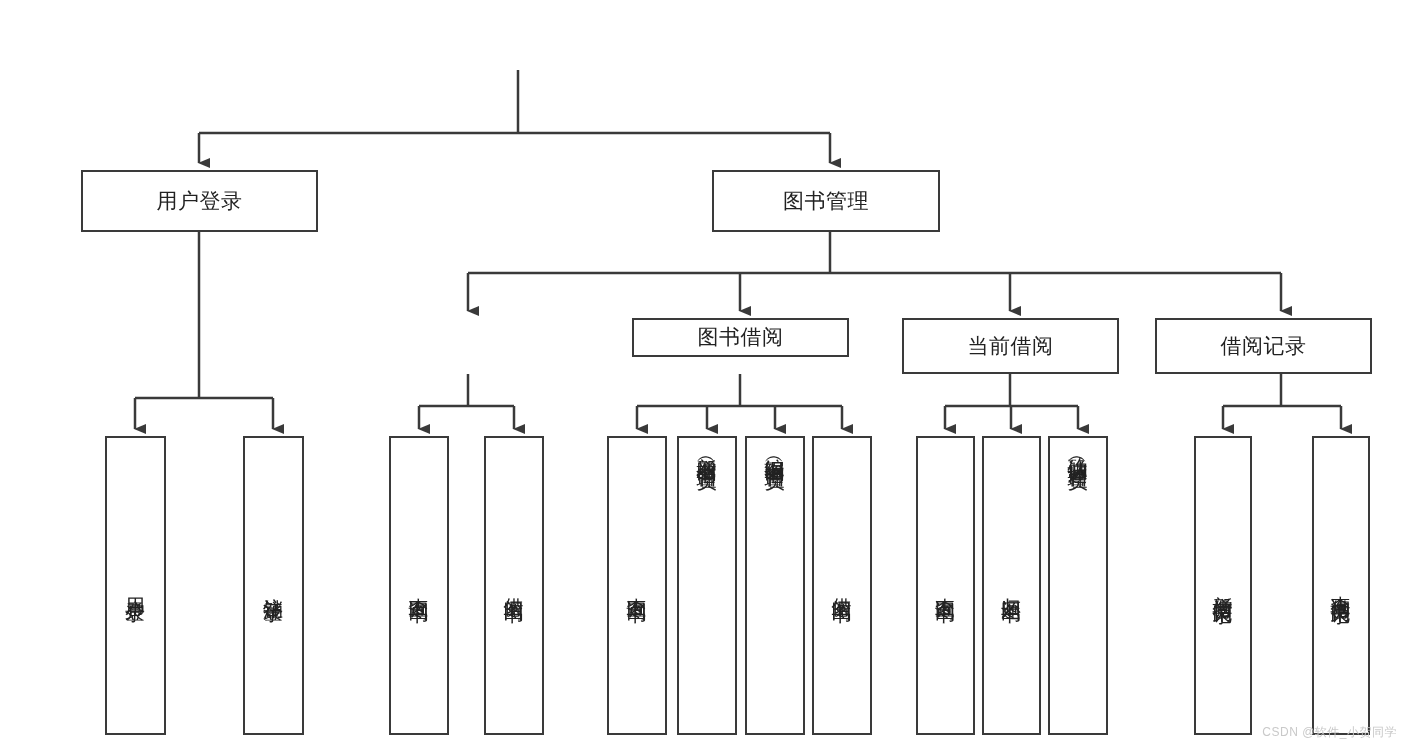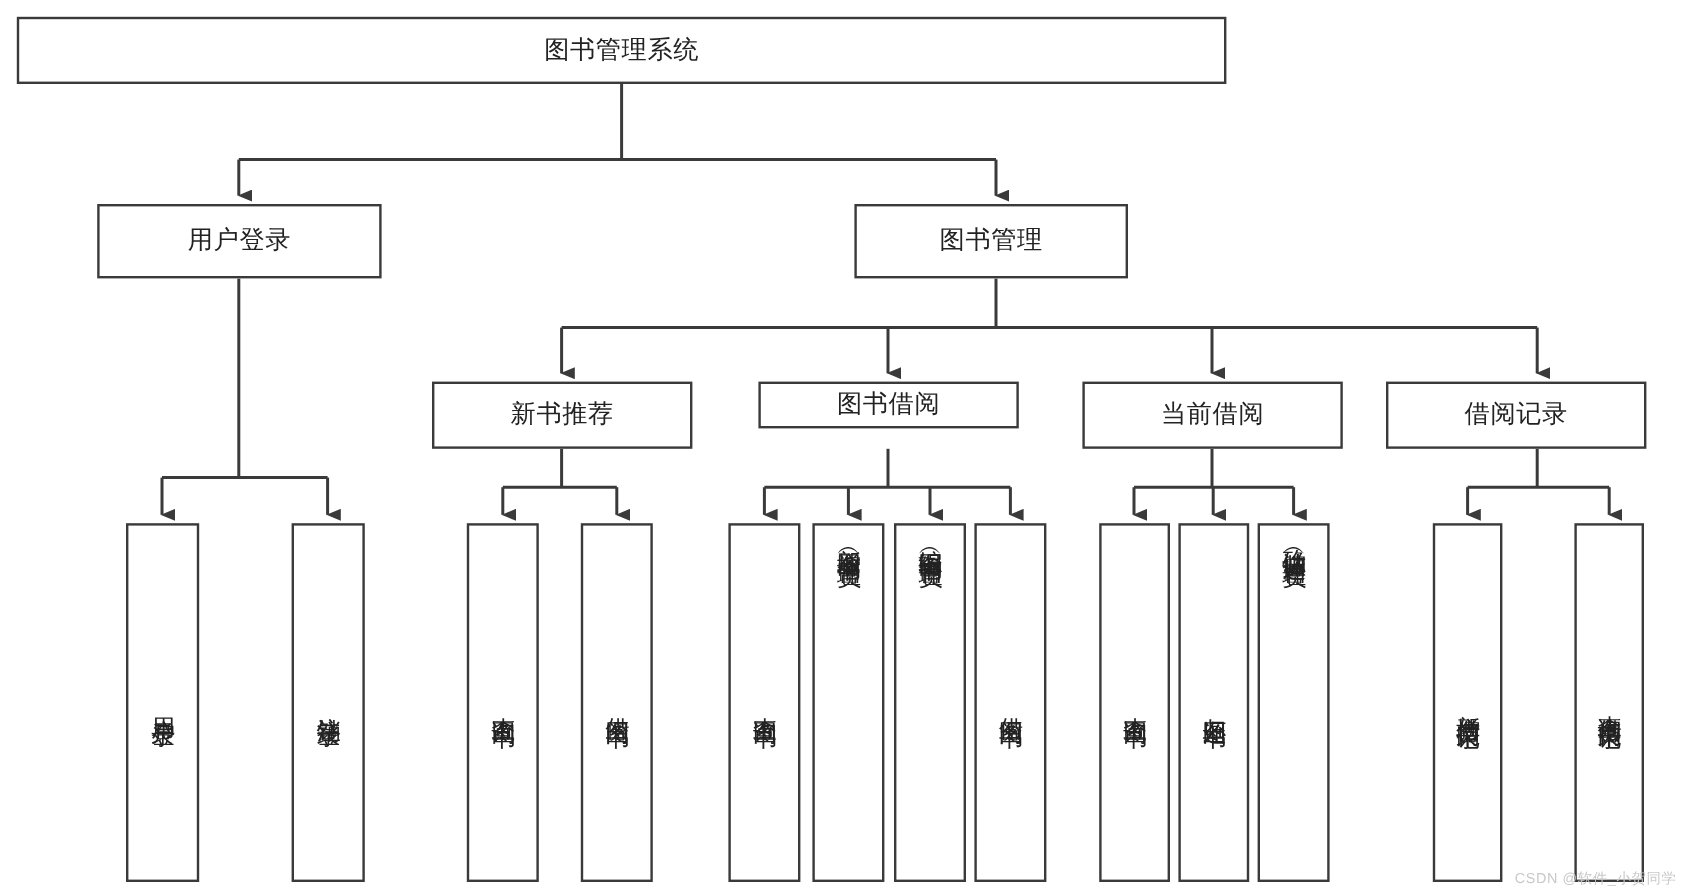--- a/index.html
+++ b/index.html
@@ -120,34 +120,28 @@
       <path d="M 1078 406 L 1078 429" marker-end="url(#arrow)"></path>
 
       <path d="M 1281 374 L 1281 406"></path>
       <path d="M 1223 406 L 1341 406"></path>
       <path d="M 1223 406 L 1223 429" marker-end="url(#arrow)"></path>
       <path d="M 1341 406 L 1341 429" marker-end="url(#arrow)"></path>
 
     </g>
   </svg>
 
-  <div class="node" style="left:14px; top:14px; width:1008px; height:56px;">
-    <span class="node-label">图书管理系统</span>
-  </div>
 
   <div class="node" style="left:81px; top:170px; width:237px; height:62px;">
     <span class="node-label">用户登录</span>
   </div>
   <div class="node" style="left:712px; top:170px; width:228px; height:62px;">
     <span class="node-label">图书管理</span>
   </div>
 
-  <div class="node" style="left:360px; top:318px; width:217px; height:56px;">
-    <span class="node-label">新书推荐</span>
-  </div>
   <div class="node" style="left:632px; top:318px; width:217px; height:39px;">
     <span class="node-label">图书借阅</span>
   </div>
   <div class="node" style="left:902px; top:318px; width:217px; height:56px;">
     <span class="node-label">当前借阅</span>
   </div>
   <div class="node" style="left:1155px; top:318px; width:217px; height:56px;">
     <span class="node-label">借阅记录</span>
   </div>
 

